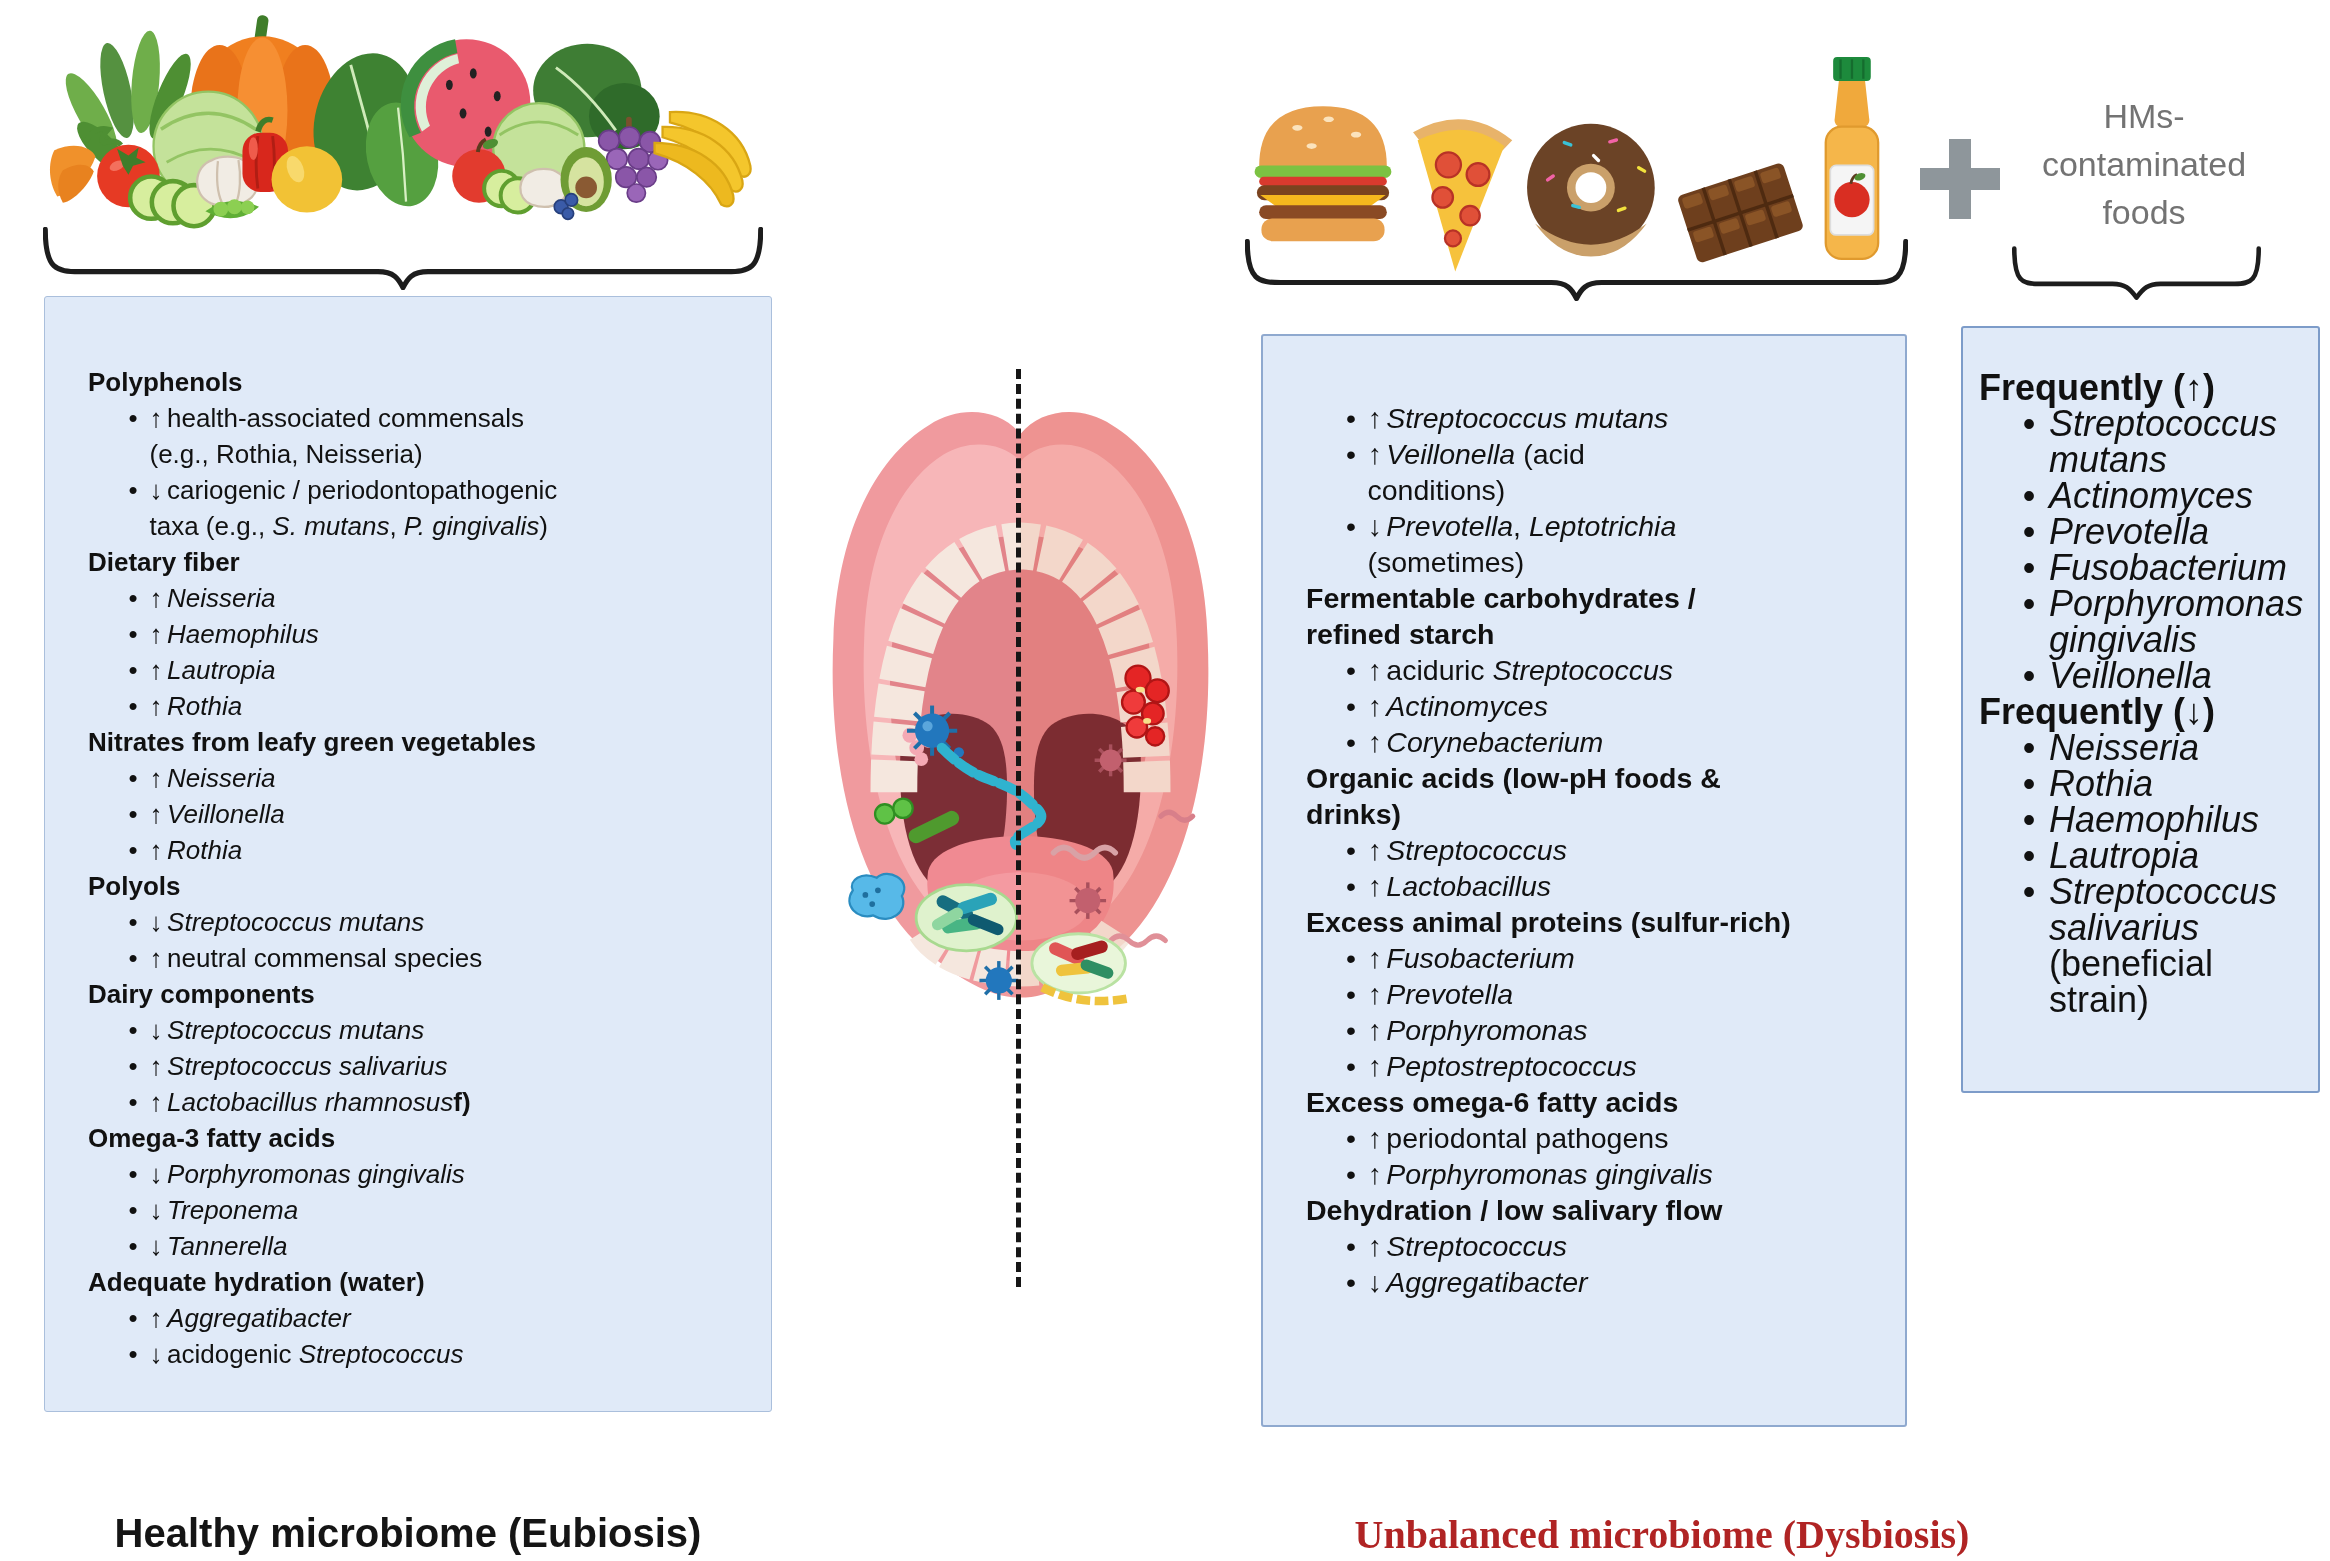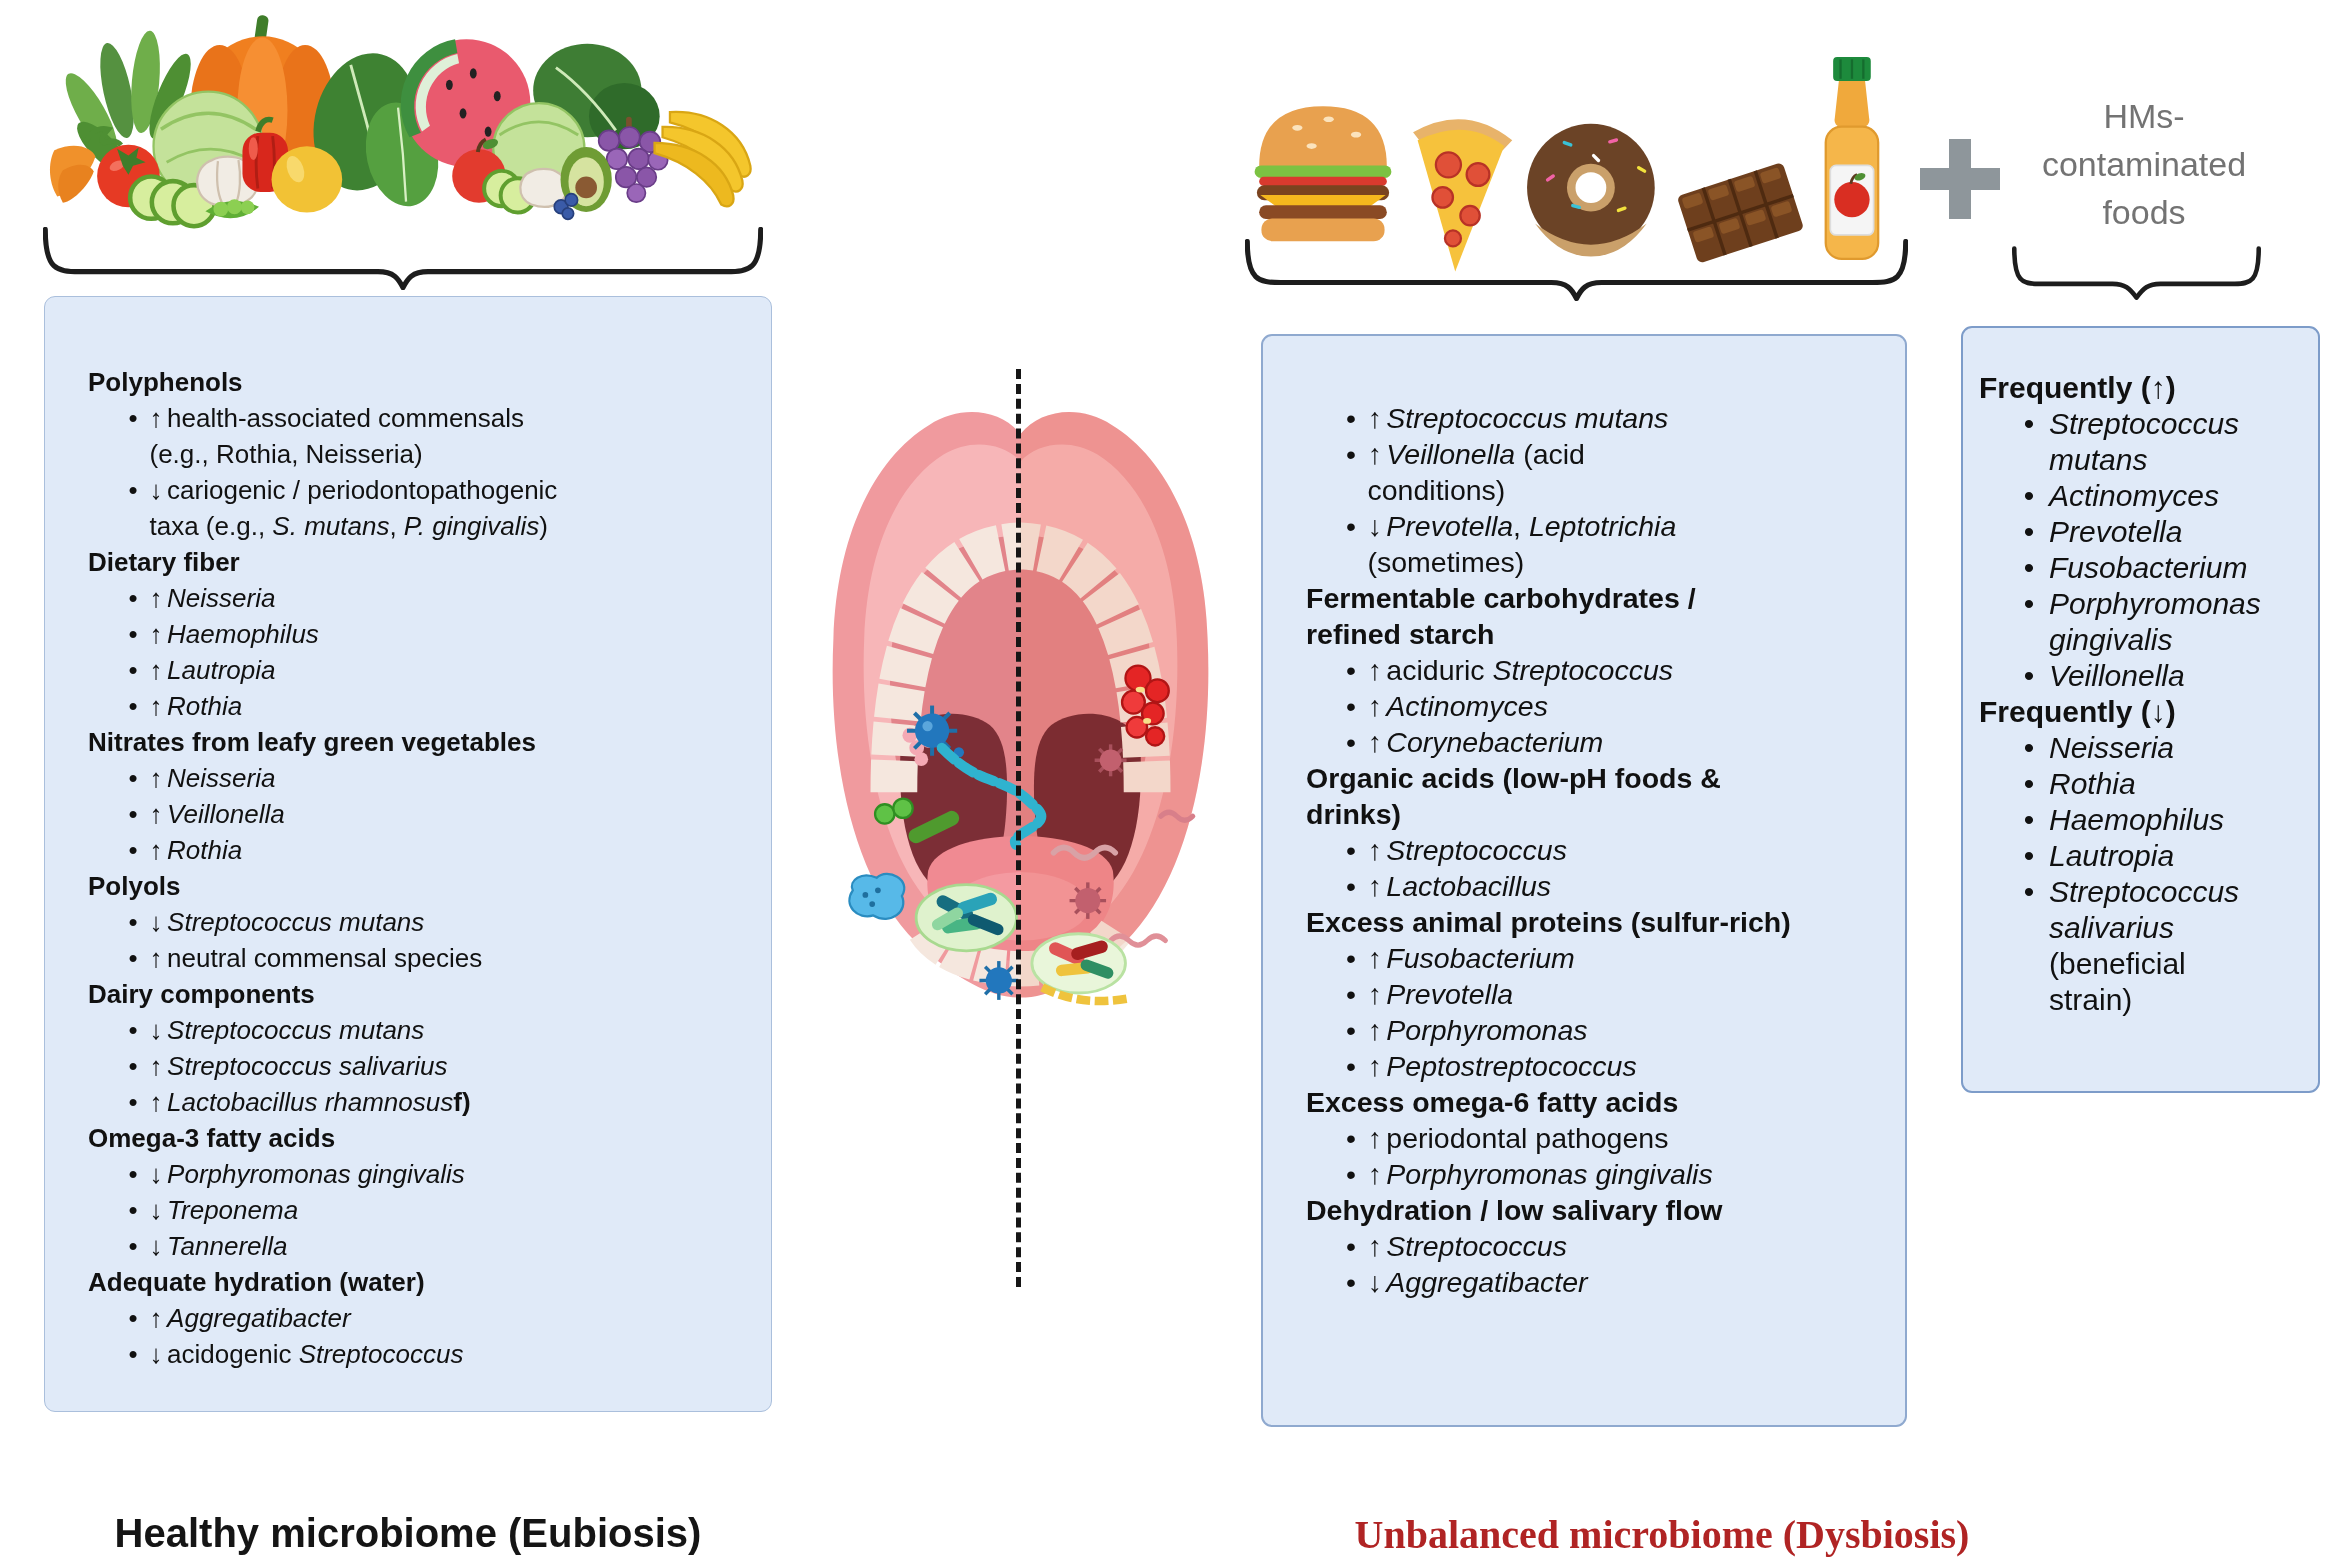--- a/index.html
+++ b/index.html
@@ -1,25 +1,25 @@
 <!DOCTYPE html>
 <html style="font-size:9px"><head>
 <meta charset="utf-8">
 <style>
   html,body{margin:0;padding:0;background:#ffffff;}
   #stage{position:relative;width:2330px;height:1561px;background:#ffffff;overflow:hidden;
          font-family:"Liberation Sans","DejaVu Sans",sans-serif;color:#111;}
   .abs{position:absolute;}
-  .box{position:absolute;background:#e0eaf8;border-radius:11px;box-sizing:border-box;}
+  .box{position:absolute;background:#e0eaf8;border-radius:3px;box-sizing:border-box;}
   #box-healthy{left:44px;top:296px;width:728px;height:1116px;border:1.7px solid #aabfdc;}
   #box-dys{left:1261px;top:334px;width:646px;height:1093px;border:2.3px solid #8fa9cf;}
   #box-hm{left:1961px;top:326px;width:359px;height:767px;border:2.3px solid #7d9cc9;}
   #box-healthy .inner{padding:67px 21.7px 0 43px;font-size:26px;line-height:36px;}
   #box-dys .inner{padding:64px 19.4px 0 43px;font-size:28.5px;line-height:36px;}
-  #box-hm .inner{padding:42px 15px 0 16px;font-size:30px;line-height:36px;}
+  #box-hm .inner{padding:42px 15px 0 16px;font-size:36px;line-height:36px;}
   .sec-h{font-weight:bold;white-space:pre-wrap;}
   .item{display:flex;align-items:flex-start;}
   #box-healthy .item,#box-dys .item{padding-left:28.5px;}
   #box-hm .item{padding-left:30px;}
   .blt{flex:0 0 33px;text-align:center;}
   #box-hm .blt{flex:0 0 40px;}
   .itx{flex:1;white-space:pre-wrap;}
   .itx em{font-style:italic;}
   .arw{padding-right:4.6px;}
   .caption{position:absolute;text-align:center;font-weight:bold;font-size:40px;margin-top:24px;}

